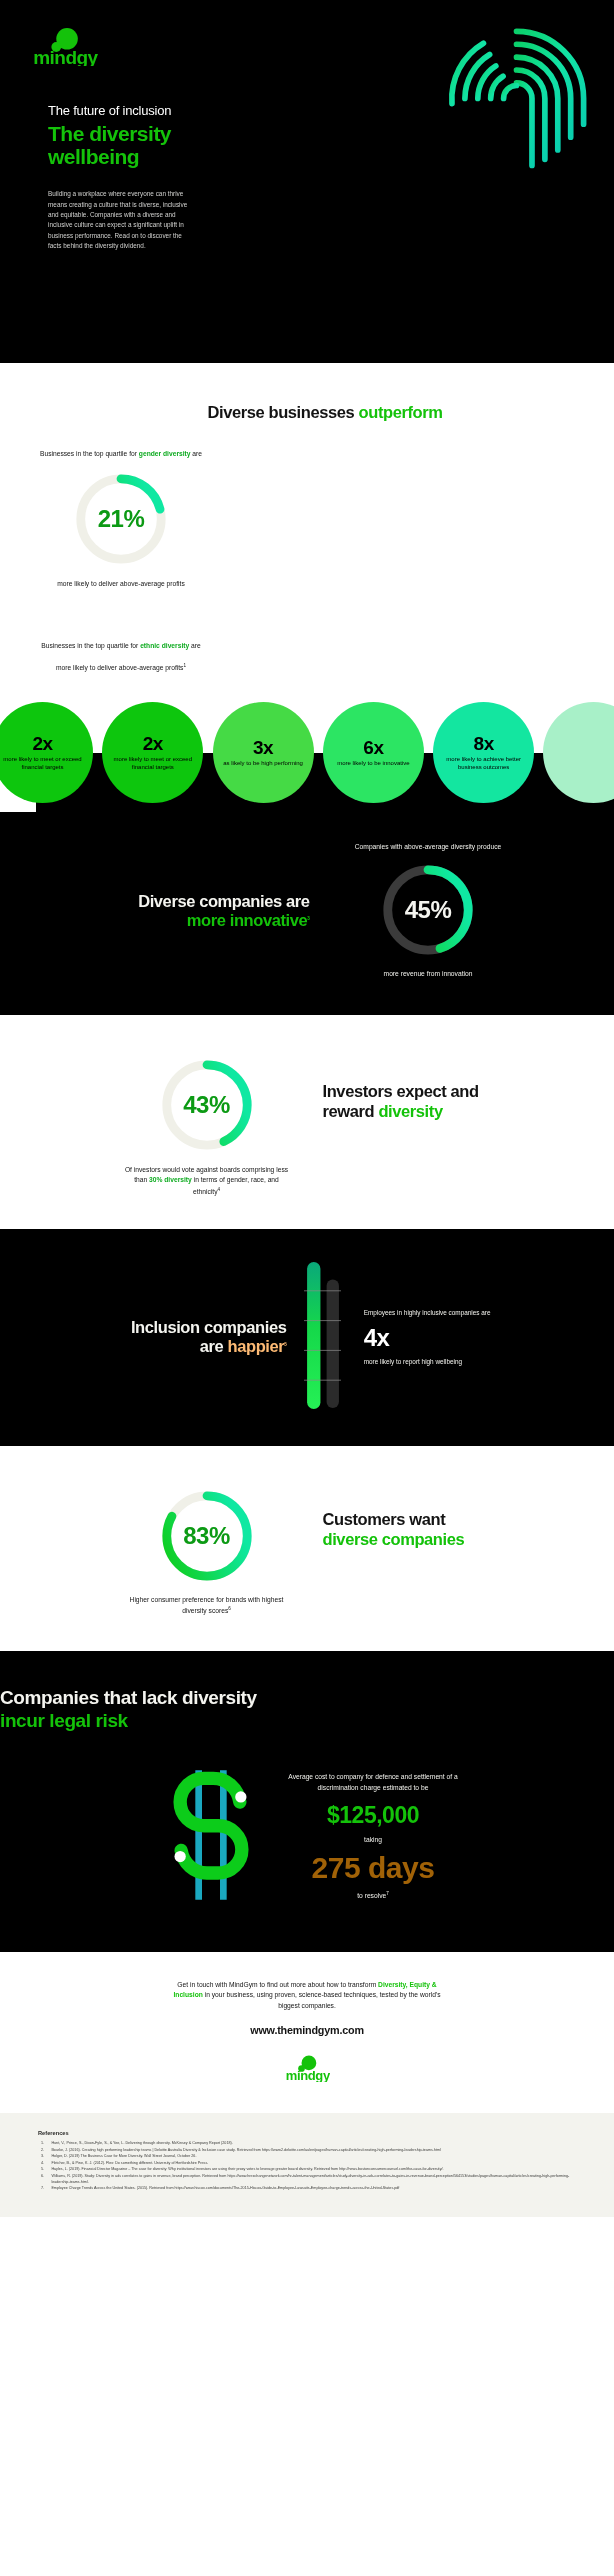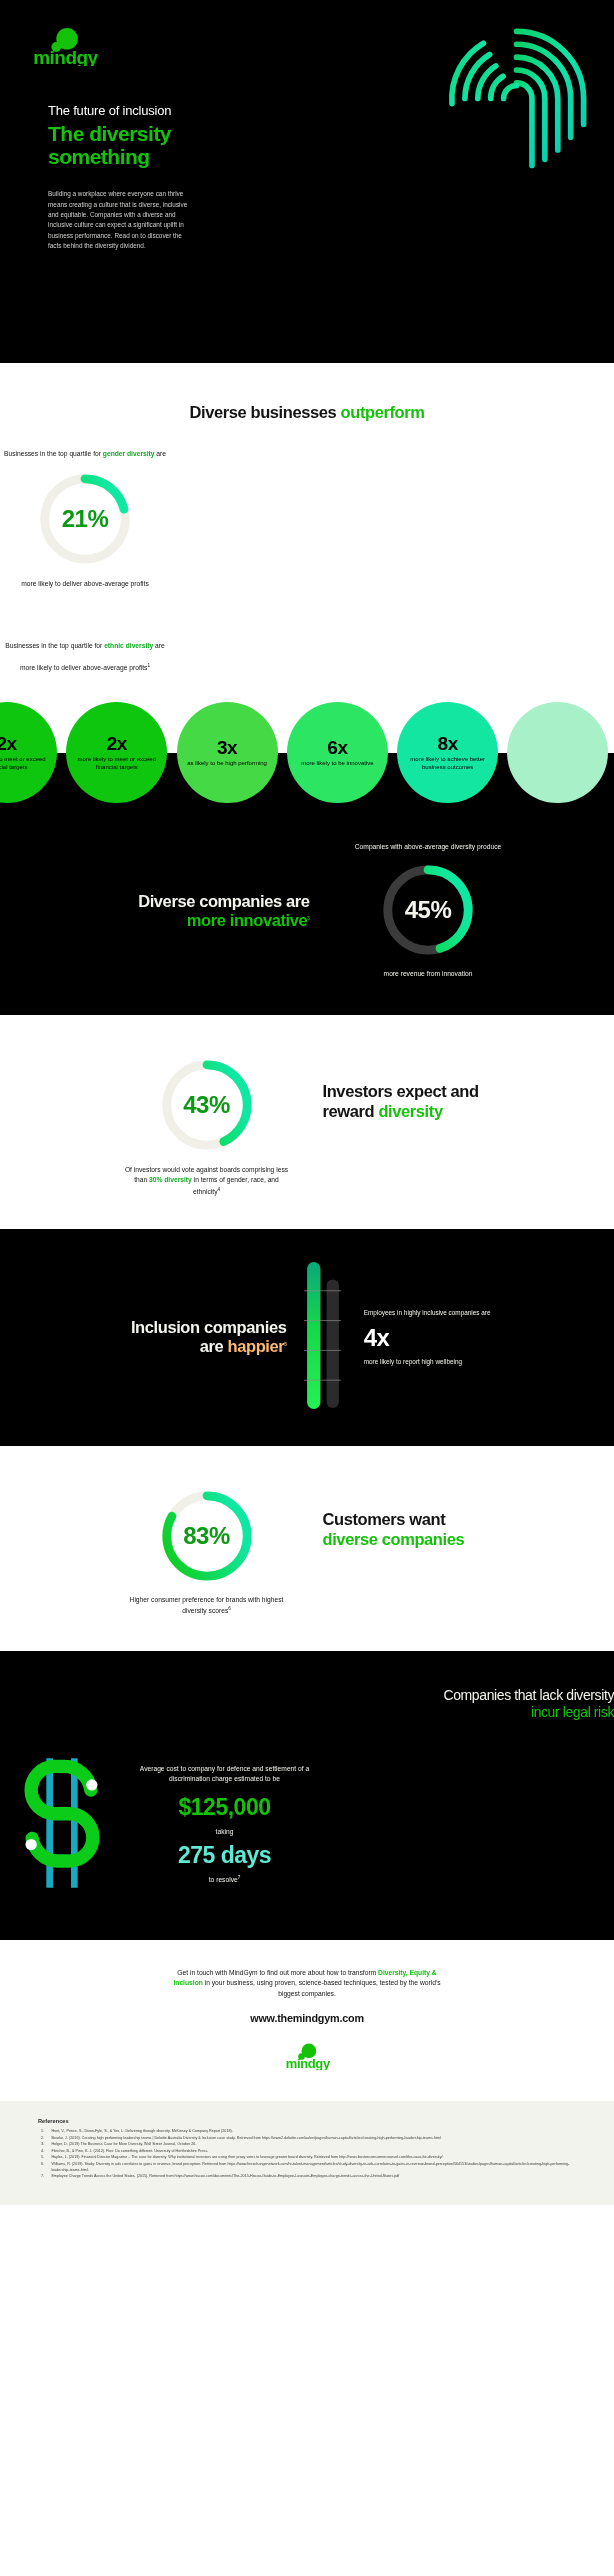--- a/index.html
+++ b/index.html
@@ -6,21 +6,21 @@
   html, body {
     width: 614px;
     background: #ffffff;
     font-family: "Liberation Sans", sans-serif;
     -webkit-font-smoothing: antialiased;
   }
   .page { width: 614px; position: relative; overflow: hidden; }
 
   
   .sec { position: relative; width: 100%; }
-  .sec-light { background: #ffffff; color: #141414; }
+  .sec-light { background: #ffffff; color: #141414; padding-left: 36px; }
 
   
   .hero { height: 363px; background: #000; position: relative; overflow: hidden; }
   .logo-wrap { position: absolute; left: 32px; top: 28px; }
   .logo { display: block; }
   .hero-text { position: absolute; left: 48px; top: 103px; width: 170px; }
   .hero-kicker {
     font-size: 13px; font-weight: 400; color: #ffffff;
     letter-spacing: -0.2px; line-height: 1.2;
   }
@@ -137,33 +137,33 @@
   .cus-h {
     font-size: 16.5px; font-weight: 700; line-height: 1.16;
     letter-spacing: -0.4px; color: #141414;
   }
   .cus-h .grn { color: #14c20a; }
   .cus-cap { margin-top: 10.3px; font-size: 6.7px; line-height: 1.55; color: #141414; }
 
   
   .legal { background: #000; padding: 36px 0 43px; }
   .legal-h {
-    text-align: right; font-size: 14px; font-weight: 400;
+    text-align: left; font-size: 19px; font-weight: 700;
     letter-spacing: -0.4px; line-height: 1.2; color: #f4f4ef;
   }
   .legal-h .grn { color: #14c20a; }
   .legal-inner {
-    display: flex; align-items: center; 
+    display: flex; align-items: center; justify-content: center;
     gap: 8px; margin-top: 30px;
   }
   .legal-right { width: 185px; text-align: center; color: #f4f4ef; }
   .legal-cap { font-size: 6.7px; line-height: 1.55; }
   .legal-amt { font-size: 23px; font-weight: 700; color: #14c20a; letter-spacing: -0.5px; margin: 9.3px 0 7.2px; }
   .legal-mid { font-size: 6.7px; }
-  .legal-days { font-size: 23px; font-weight: 700; color: #5eead4; letter-spacing: -0.5px; margin: 7.2px 0 6.2px; }
+  .legal-days { font-size: 30px; font-weight: 700; color: #a16207; letter-spacing: -0.5px; margin: 7.2px 0 6.2px; }
   .legal-end { font-size: 6.7px; }
 
   
   .cta { background: #fff; padding: 28px 0 31px; text-align: center; }
   .cta-p { font-size: 6.7px; line-height: 1.6; color: #141414; max-width: 278px; margin: 0 auto; }
   .cta-p b { color: #14c20a; font-weight: 700; }
   .cta-url {
     margin-top: 12.4px; font-size: 10.8px; font-weight: 700;
     color: #141414; letter-spacing: -0.2px;
   }
@@ -220,21 +220,21 @@
         <path d="M128 160 L128 200" stroke-width="11"></path>
         <path d="M103 170 L103 215" stroke-width="11"></path>
         <path d="M78 175 L78 230" stroke-width="11"></path>
         <path d="M53 180 L53 240" stroke-width="11"></path>
         <path d="M28 190 L28 248" stroke-width="11"></path>
       </g>
     </svg>
 
     <div class="hero-text">
       <div class="hero-kicker">The future of inclusion</div>
-      <h1 class="hero-title">The diversity something</h1>
+      <h1 class="hero-title">The diversity wellbeing</h1>
       <p class="hero-body">Building a workplace where everyone can thrive means creating a culture that is diverse, inclusive and equitable. Companies with a diverse and inclusive culture can expect a significant uplift in business performance. Read on to discover the facts behind the diversity dividend.</p>
     </div>
   </section>
 
   <section class="sec sec-light outperform">
     <h2 class="sec-h2">
       <span>Diverse businesses </span><span class="grn">outperform</span>
     </h2>
 
     <div class="two-col">

